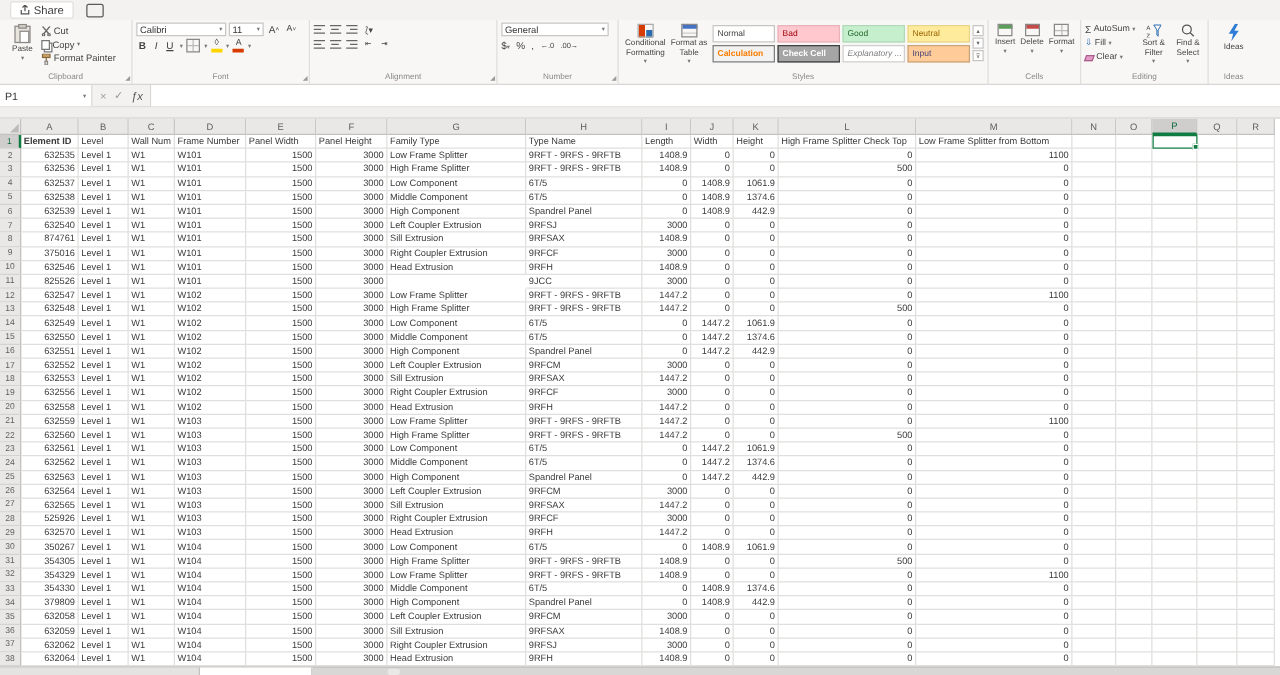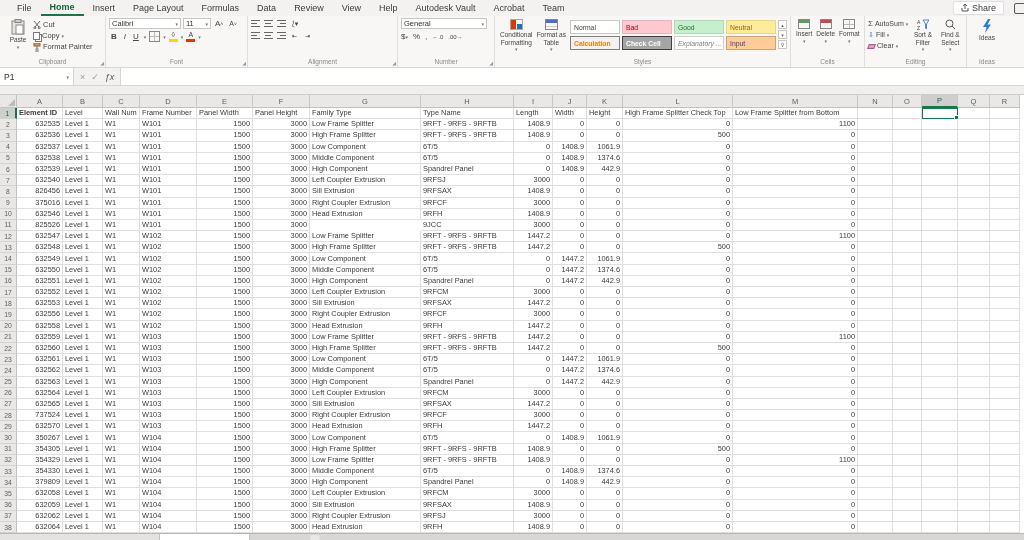--- a/index.html
+++ b/index.html
@@ -79,34 +79,20 @@
   .strip-nav { width:160px; background:#e4e3e1; border-right:1px solid #c3c1bf; }
   .strip-tab { width:90px; background:#fff; border-right:1px solid #c3c1bf; }
   .strip-add { width:10px; height:5px; margin:1px 0 0 60px; background:#e9e8e6; border-radius:3px; }
 </style>
 </head>
 <body>
 
 <div id="app">
 
   <div class="tabbar">
-    <div class="tabs">
-        <span class="tab">File</span>
-        <span class="tab active">Home</span>
-        <span class="tab">Insert</span>
-        <span class="tab">Page Layout</span>
-        <span class="tab">Formulas</span>
-        <span class="tab">Data</span>
-        <span class="tab">Review</span>
-        <span class="tab">View</span>
-        <span class="tab">Help</span>
-        <span class="tab">Autodesk Vault</span>
-        <span class="tab">Acrobat</span>
-        <span class="tab">Team</span>
-      </div>
     <div class="tab-right">
       <button class="share">
         <svg width="8" height="8" viewBox="0 0 8 8">
             <path d="M1 4v3h6V4M4 0v5M2 2l2-2 2 2" fill="none" stroke="#555" stroke-width="1"></path>
           </svg>
         <span>Share</span>
       </button>
       <span class="comment-cut"></span>
     </div>
   </div>
@@ -512,21 +498,21 @@
           <div class="cell num" style="width: 110px;">0</div>
           <div class="cell num" style="width: 125px;">0</div>
           <div class="cell" style="width: 35px;"></div>
           <div class="cell" style="width: 29px;"></div>
           <div class="cell" style="width: 36px;"></div>
           <div class="cell" style="width: 32px;"></div>
           <div class="cell" style="width: 30px;"></div>
         </div>
         <div class="grow">
           <div class="rownum">8</div>
-          <div class="cell num" style="width: 46px;">826456</div>
+          <div class="cell num" style="width: 46px;">874761</div>
           <div class="cell" style="width: 40px;">Level 1</div>
           <div class="cell" style="width: 37px;">W1</div>
           <div class="cell" style="width: 57px;">W101</div>
           <div class="cell num" style="width: 56px;">1500</div>
           <div class="cell num" style="width: 57px;">3000</div>
           <div class="cell" style="width: 111px;">Sill Extrusion</div>
           <div class="cell" style="width: 93px;">9RFSAX</div>
           <div class="cell num" style="width: 39px;">1408.9</div>
           <div class="cell num" style="width: 34px;">0</div>
           <div class="cell num" style="width: 36px;">0</div>
@@ -932,21 +918,21 @@
           <div class="cell num" style="width: 110px;">0</div>
           <div class="cell num" style="width: 125px;">0</div>
           <div class="cell" style="width: 35px;"></div>
           <div class="cell" style="width: 29px;"></div>
           <div class="cell" style="width: 36px;"></div>
           <div class="cell" style="width: 32px;"></div>
           <div class="cell" style="width: 30px;"></div>
         </div>
         <div class="grow">
           <div class="rownum">28</div>
-          <div class="cell num" style="width: 46px;">737524</div>
+          <div class="cell num" style="width: 46px;">525926</div>
           <div class="cell" style="width: 40px;">Level 1</div>
           <div class="cell" style="width: 37px;">W1</div>
           <div class="cell" style="width: 57px;">W103</div>
           <div class="cell num" style="width: 56px;">1500</div>
           <div class="cell num" style="width: 57px;">3000</div>
           <div class="cell" style="width: 111px;">Right Coupler Extrusion</div>
           <div class="cell" style="width: 93px;">9RFCF</div>
           <div class="cell num" style="width: 39px;">3000</div>
           <div class="cell num" style="width: 34px;">0</div>
           <div class="cell num" style="width: 36px;">0</div>

